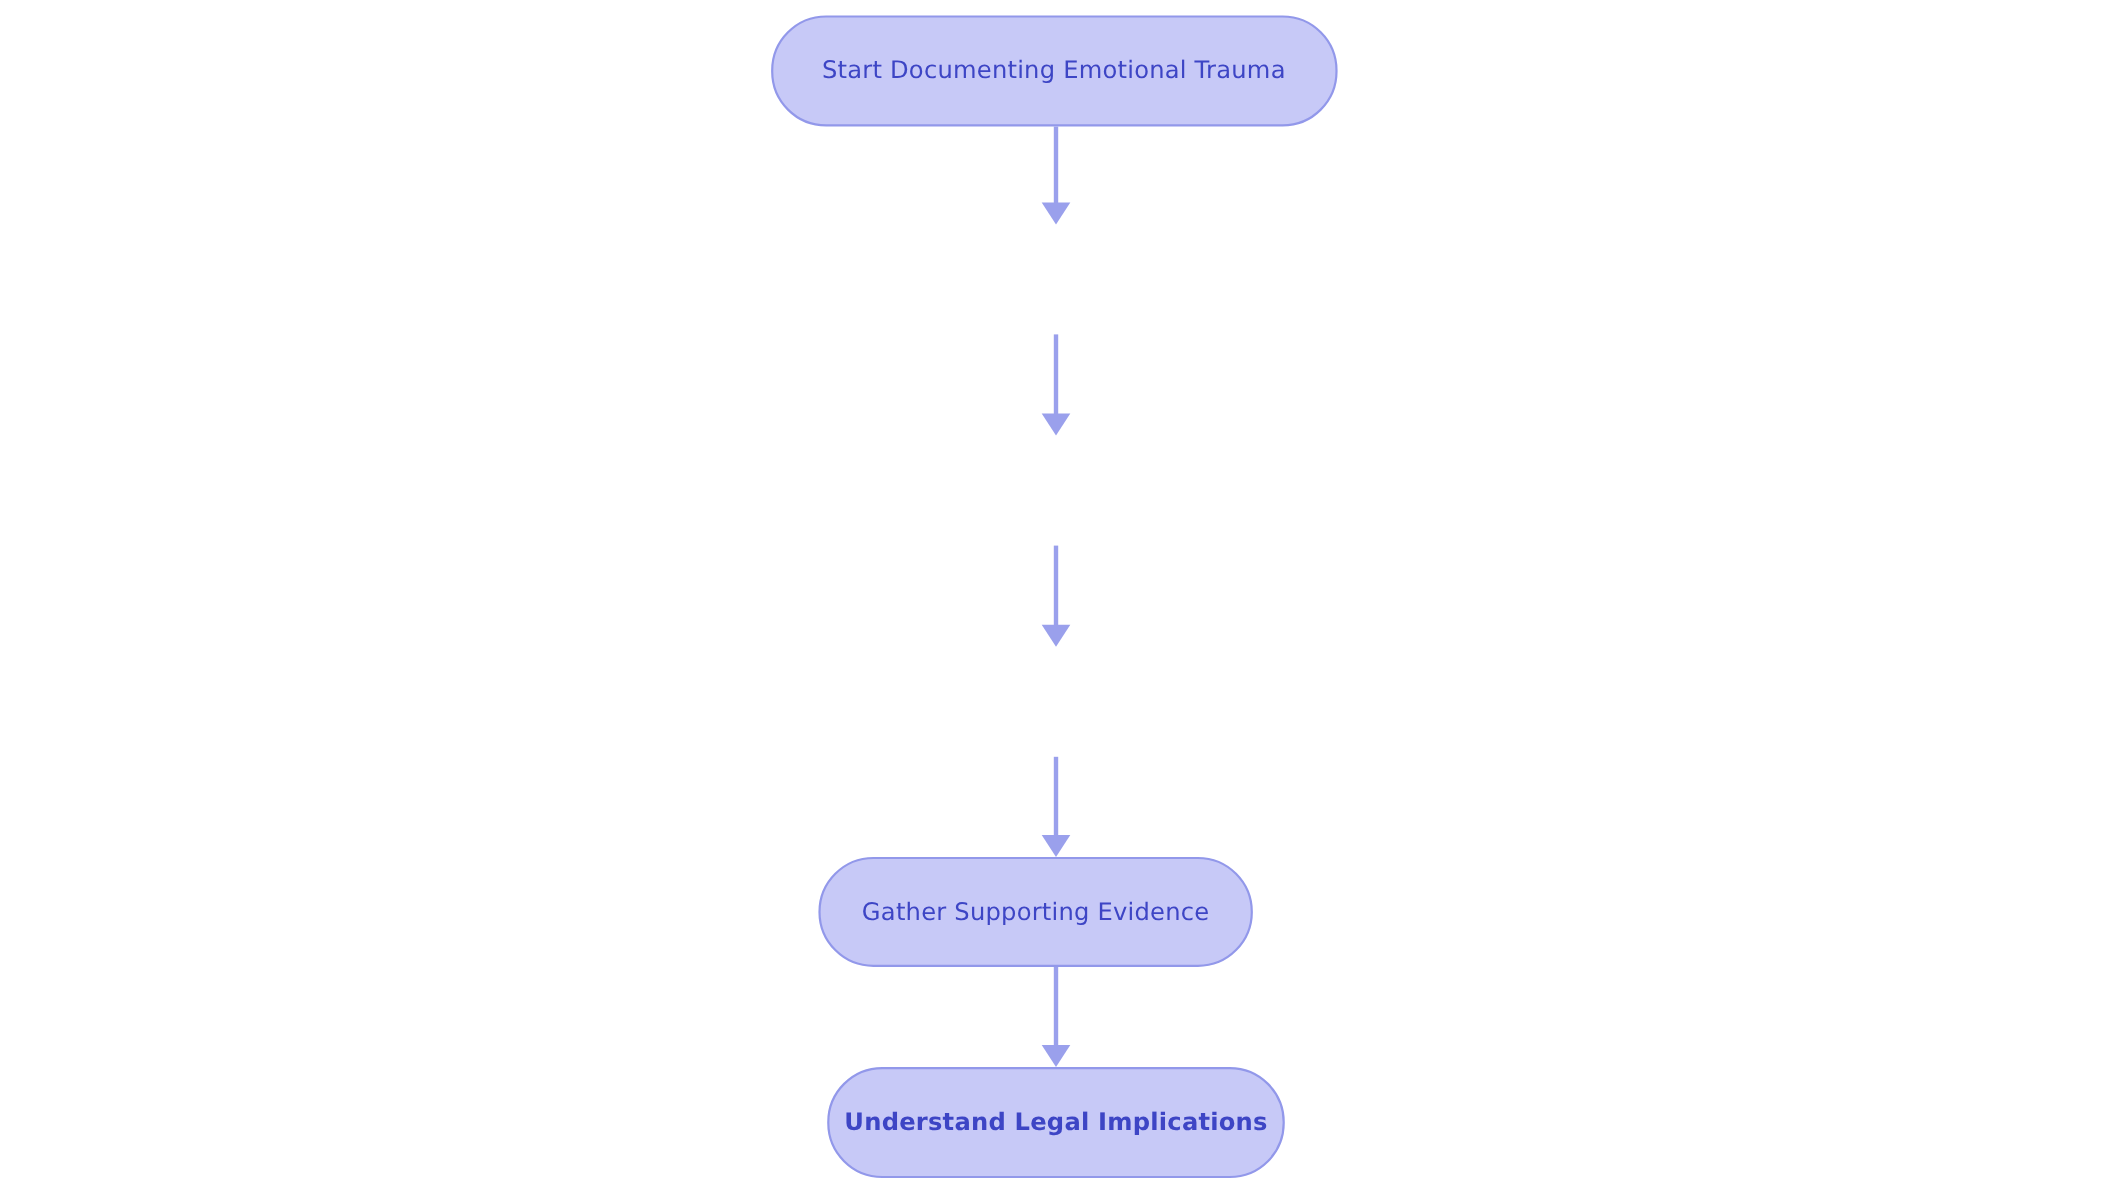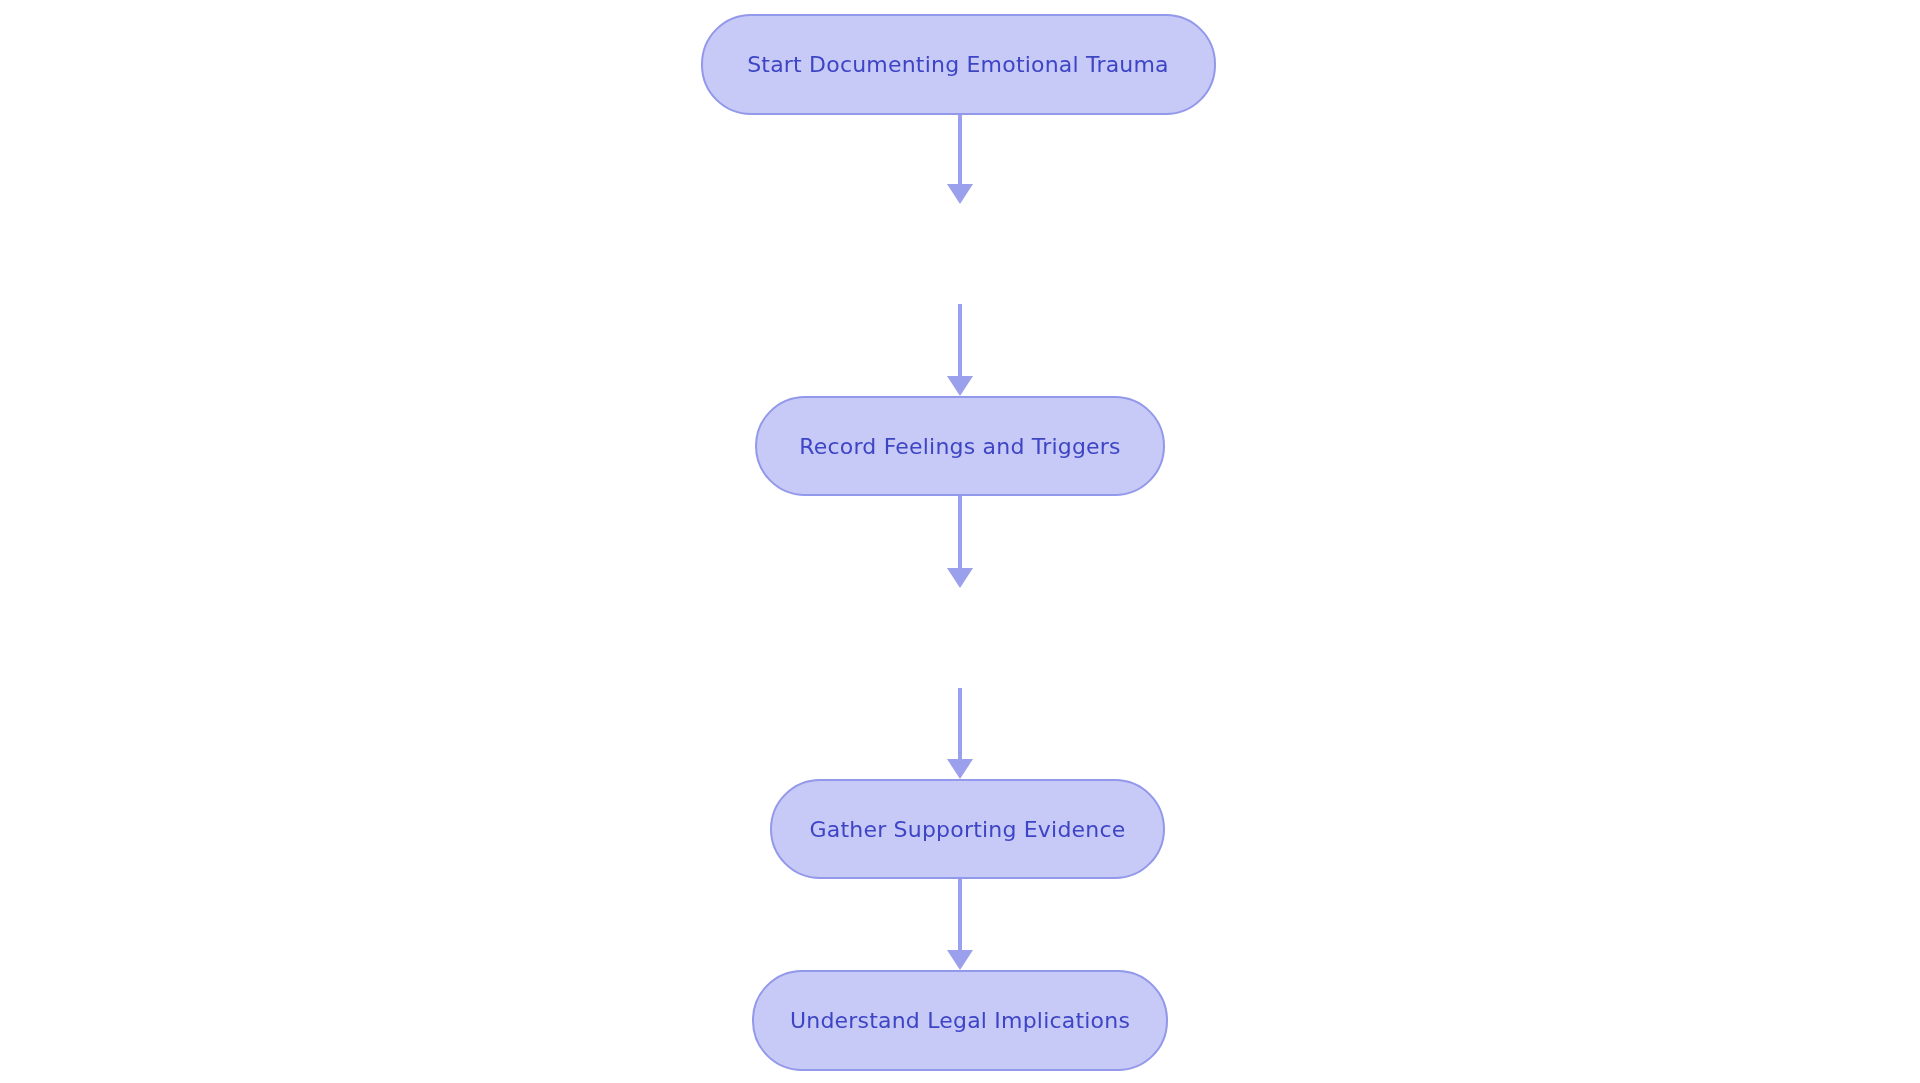--- a/index.html
+++ b/index.html
@@ -68,41 +68,38 @@
     <div class="arrow-stem"></div>
     <div class="arrow-head"></div>
   </div>
 
 
   <div class="flow-arrow" style="left: 960px; top: 304px; height: 92px;">
     <div class="arrow-stem"></div>
     <div class="arrow-head"></div>
   </div>
 
-  <div class="flow-node" style="left: 755px; top: 396px; width: 410px; height: 100px;">
-    <span class="flow-node-label">Record Feelings and Triggers</span>
-  </div>
 
   <div class="flow-arrow" style="left: 960px; top: 496px; height: 92px;">
     <div class="arrow-stem"></div>
     <div class="arrow-head"></div>
   </div>
 
 
   <div class="flow-arrow" style="left: 960px; top: 688px; height: 91px;">
     <div class="arrow-stem"></div>
     <div class="arrow-head"></div>
   </div>
 
-  <div class="flow-node" style="left: 770px; top: 779px; width: 395px; height: 100px;">
+  <div class="flow-node" style="left: 744px; top: 779px; width: 395px; height: 100px;">
     <span class="flow-node-label">Gather Supporting Evidence</span>
   </div>
 
   <div class="flow-arrow" style="left: 960px; top: 879px; height: 91px;">
     <div class="arrow-stem"></div>
     <div class="arrow-head"></div>
   </div>
 
-  <div class="flow-node" style="left: 752px; top: 970px; width: 416px; height: 101px;">
+  <div class="flow-node" style="left: 752px; top: 970px; width: 416px; height: 101px; font-weight: bold;">
     <span class="flow-node-label">Understand Legal Implications</span>
   </div>
 
 </div>
 
 </body></html>

